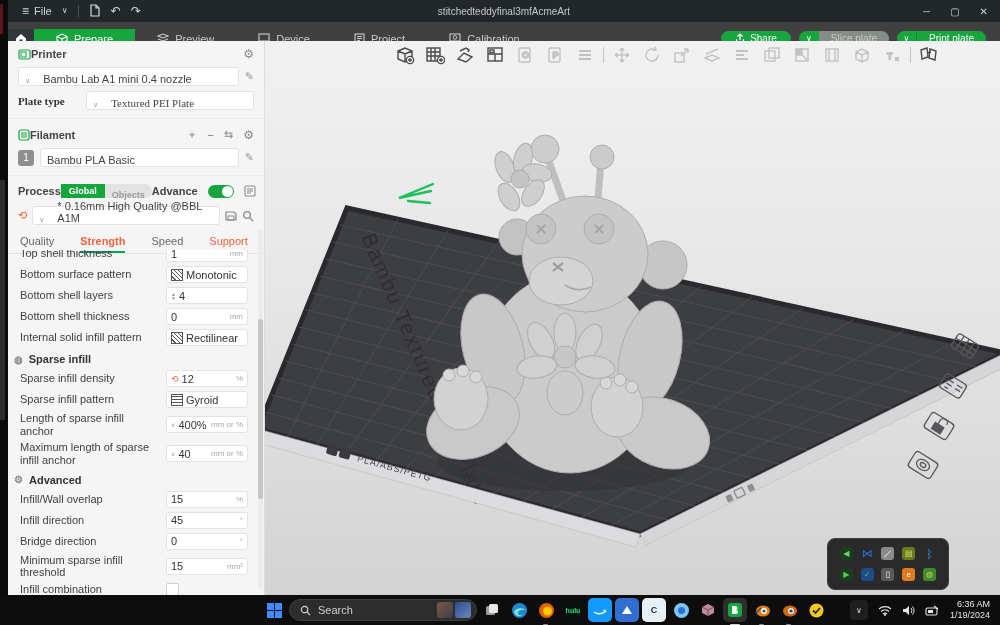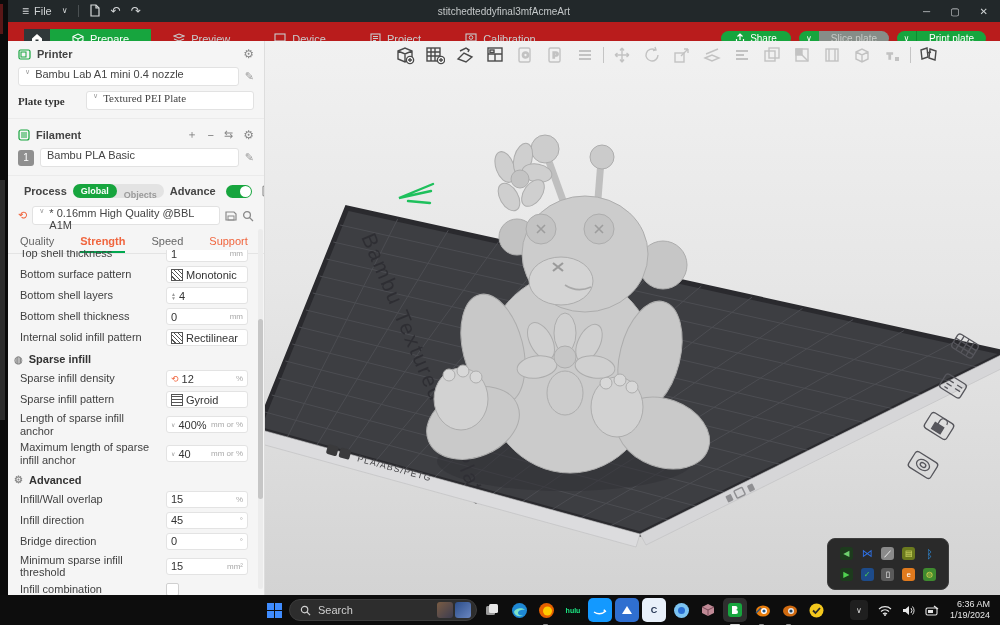--- a/index.html
+++ b/index.html
@@ -16,46 +16,46 @@
   
   #titlebar{left:8px;top:0;width:992px;height:22px;background:#22282a;color:#cfd3d4;
     display:flex;align-items:center;font-size:11px;}
   #titlebar .tb-left{display:flex;align-items:center;gap:10px;padding-left:14px;}
   .tb-ic{color:#d6d9da;font-size:12px;line-height:1;cursor:default;}
   .tb-sep{width:1px;height:12px;background:#4a5052;}
   #tb-title{position:absolute;left:0;right:0;text-align:center;font-size:10px;color:#c4c8c9;pointer-events:none;}
   #tb-ctrl{margin-left:auto;display:flex;align-items:center;gap:20px;padding-right:12px;font-size:10px;color:#cfd3d4;}
 
   
-  #navbar{left:8px;top:22px;width:992px;height:33px;background:#b91c1c;display:flex;align-items:center;padding-left:16px;}
+  #navbar{left:8px;top:22px;width:992px;height:33px;background:#404040;display:flex;align-items:center;}
   #home-btn{width:26px;height:19px;background:#30383a;display:flex;align-items:center;justify-content:center;}
   .nav-tab{height:19px;display:flex;align-items:center;gap:6px;padding:0 22px;color:#c9cdce;font-size:11px;}
   .nav-tab.active{background:#17a53e;color:#fff;}
   .nav-tab svg{flex:none;}
   #nav-right{margin-left:auto;display:flex;align-items:center;gap:8px;padding-right:14px;text-align:right;}
   .pillbtn{height:15px;border-radius:8px;display:flex;align-items:center;font-size:10px;color:#fff;overflow:hidden;}
   .pill-solid{background:#17a53e;padding:0 14px;gap:5px;}
   .pill-chev{background:#17a53e;width:20px;height:15px;display:flex;align-items:center;justify-content:center;font-size:8px;color:#fff;}
   .pill-body{padding:0 12px;height:15px;display:flex;align-items:center;}
   .pill-gray{background:#868d88;color:#c8ccc8;}
   .pill-green{background:#17a53e;color:#fff;}
 
   
   #panel{left:8px;top:41px;width:257px;height:554px;background:#f5f5f5;border-right:1px solid #ddd;font-size:11px;color:#3c3c3c;overflow:hidden;}
-  .phead{display:flex;align-items:center;gap:6px;padding:6px 10px 4px 10px;font-weight:bold;color:#444;}
+  .phead{display:flex;align-items:center;padding:6px 10px 4px 10px;font-weight:bold;color:#444;}
   .phead .sp{margin-left:auto;display:flex;align-items:center;gap:10px;font-weight:normal;}
   .gear{color:#8a8a8a;font-size:12px;}
   .inputrow{margin:2px 10px;display:flex;align-items:center;gap:6px;}
-  .selbox{flex:1;background:#fff;border:1px solid #e2e2e2;border-radius:3px;height:19px;display:flex;align-items:flex-start;gap:5px;padding:0 6px;color:#444;}
+  .selbox{flex:1;background:#fff;border:1px solid #e2e2e2;border-radius:3px;height:19px;display:flex;align-items:flex-end;gap:13px;padding:0 6px;color:#444;}
   .chev{color:#9a9a9a;font-size:7px;}
   .editic{color:#9a9a9a;font-size:11px;}
   .lbl{color:#333;font-weight:bold;}
   .fil-idx{width:16px;height:16px;background:#8f8f8f;color:#fff;border-radius:3px;font-size:10px;display:flex;align-items:center;justify-content:center;}
   .scope{display:flex;align-items:center;background:#e3e3e3;border-radius:9px;font-size:9px;height:14px;}
-  .scope .on{background:#17a53e;color:#fff;border-radius:7px;padding:0 8px;height:14px;display:flex;align-items:center;}
+  .scope .on{background:#17a53e;color:#fff;border-radius:0;padding:0 8px;height:14px;display:flex;align-items:center;}
   .scope .off{color:#9a9a9a;padding:0 7px;margin-top:8px;}
   .toggle{width:26px;height:13px;border-radius:7px;background:#17a53e;position:relative;}
   .toggle::after{content:"";position:absolute;right:1px;top:1px;width:11px;height:11px;border-radius:50%;background:#fff;}
   .orange{color:#f0653e;}
   .presetrow{margin:4px 10px;display:flex;align-items:center;gap:5px;}
   .ptabs{display:flex;gap:26px;padding:6px 12px 0 12px;border-bottom:1px solid #e4e4e4;font-size:11px;color:#666;}
   .ptab{padding-bottom:4px;}
   .ptab.active{color:#f0653e;font-weight:bold;border-bottom:2px solid #00a84f;}
   .ptab.mod{color:#f0653e;}
 

